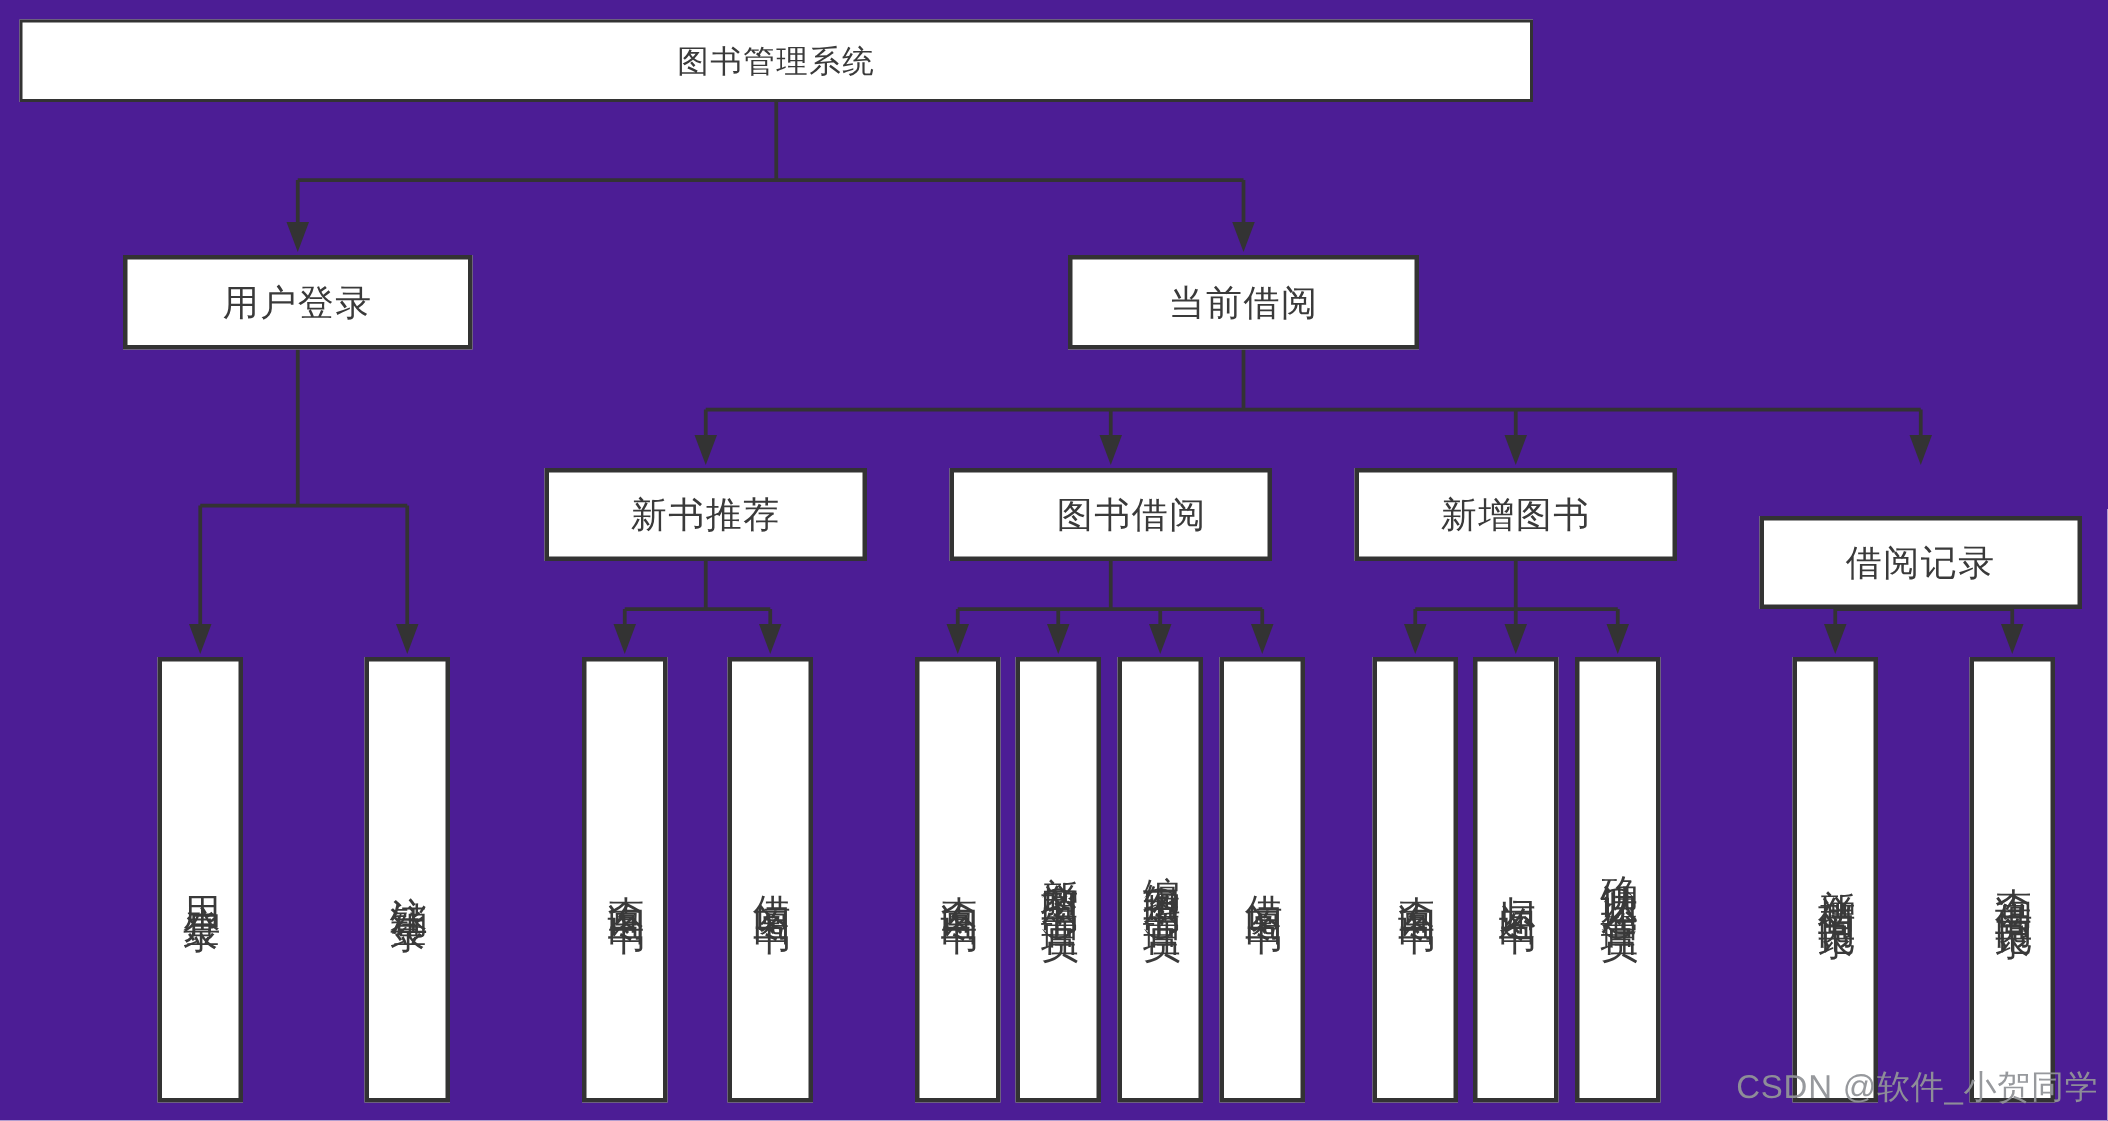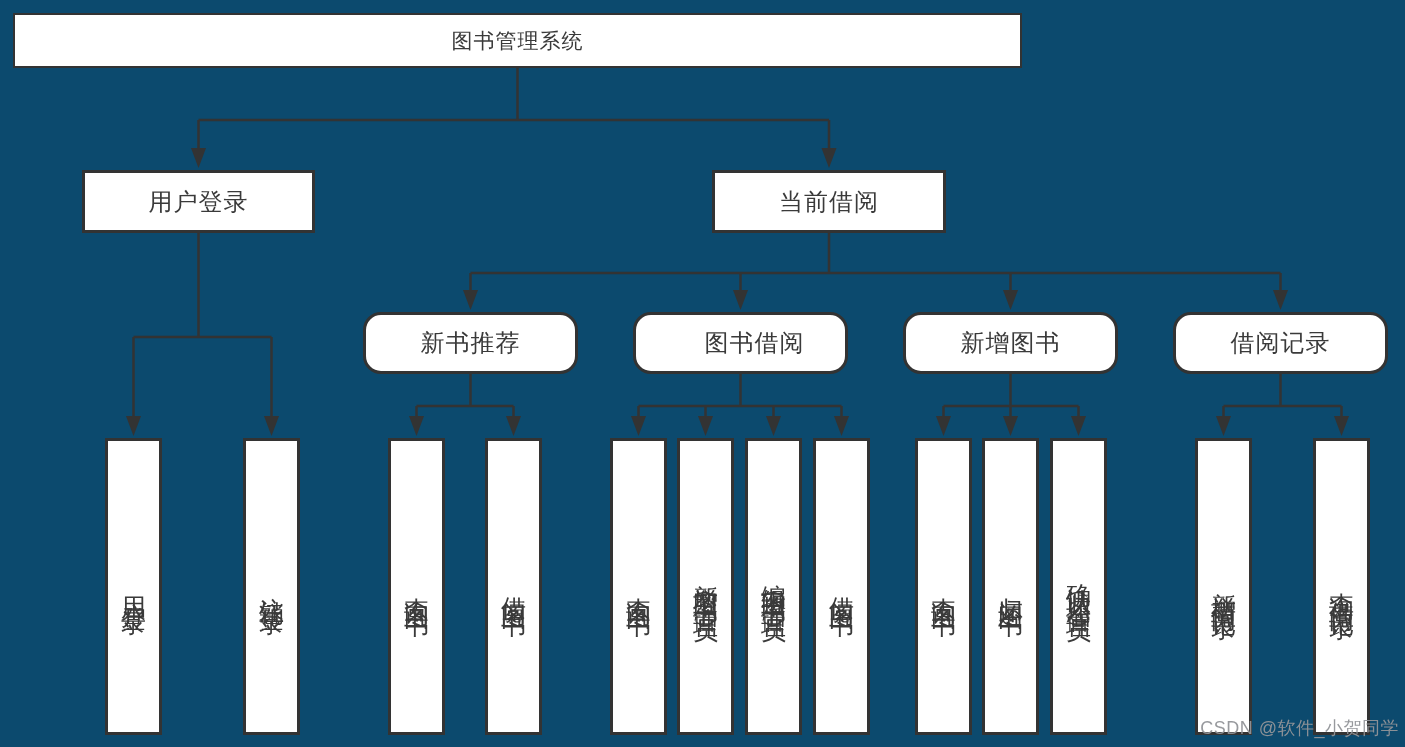--- a/index.html
+++ b/index.html
@@ -4,21 +4,21 @@
 <style>
   html, body {
     margin: 0;
     padding: 0;
     background: #ffffff;
   }
   #canvas {
     position: relative;
     width: 1405px;
     height: 747px;
-    background: #0c4a6e;
+    background: #4c1d95;
     font-family: "Liberation Sans", "DejaVu Sans", sans-serif;
     overflow: hidden;
   }
   #connector-layer {
     position: absolute;
     left: 0; top: 0;
     width: 1405px; height: 747px;
     z-index: 1;
   }
   .node {
@@ -42,37 +42,36 @@
   .node-h {
     height: 63px;
     font-size: 24px;
     letter-spacing: 1px;
   }
   .node-l3 {
     top: 312px;
     width: 215px; height: 62px;
     font-size: 24px;
     letter-spacing: 1px;
-    border-radius: 18px;
   }
   .node-v {
     top: 438px;
     width: 57px; height: 297px;
     writing-mode: vertical-rl;
     text-orientation: mixed;
     font-size: 25px;
     letter-spacing: 5px;
     line-height: 1;
     padding: 6px 0;
   }
   .watermark {
     position: absolute;
     right: 6px;
     bottom: 7px;
-    font-size: 18px;
+    font-size: 22px;
     color: rgba(145, 148, 152, 0.95);
     letter-spacing: 0.5px;
     z-index: 3;
     white-space: nowrap;
   }
 </style>
 </head>
 <body>
 
 <div id="canvas">
@@ -114,21 +113,21 @@
   </svg>
 
   <div class="node node-root">图书管理系统</div>
 
   <div class="node node-h" style="left:82px; top:170px; width:233px;">用户登录</div>
   <div class="node node-h" style="left:712px; top:170px; width:234px;">当前借阅</div>
 
   <div class="node node-l3" style="left:363px;">新书推荐</div>
   <div class="node node-l3" style="left:633px;padding-left:28px;">图书借阅</div>
   <div class="node node-l3" style="left:903px;">新增图书</div>
-  <div class="node node-l3" style="left:1173px;">借阅记录</div>
+  <div class="node node-l3" style="left:1173px;margin-top:32px;">借阅记录</div>
 
   <div class="node node-v" style="left:105px;">用户登录</div>
   <div class="node node-v" style="left:243px;">注销登录</div>
 
   <div class="node node-v" style="left:388px;">查询图书</div>
   <div class="node node-v" style="left:485px;">借阅图书</div>
 
   <div class="node node-v" style="left:610px;">查询图书</div>
   <div class="node node-v" style="left:677px;">新增图书（管理员）</div>
   <div class="node node-v" style="left:745px;">编辑图书（管理员）</div>

